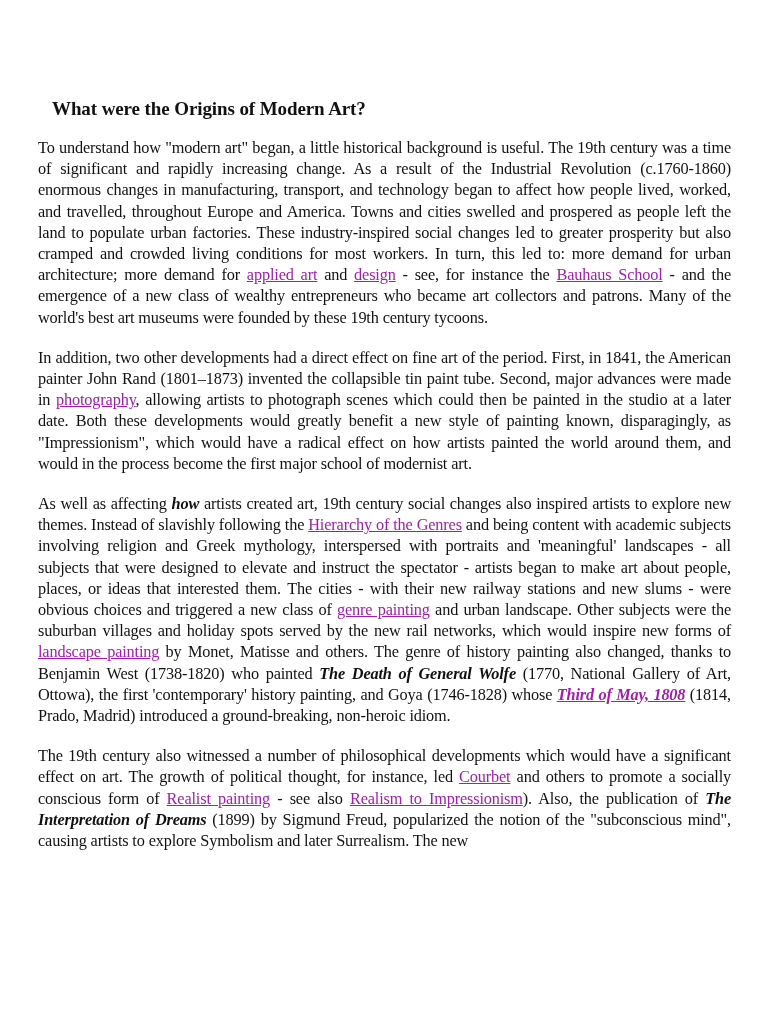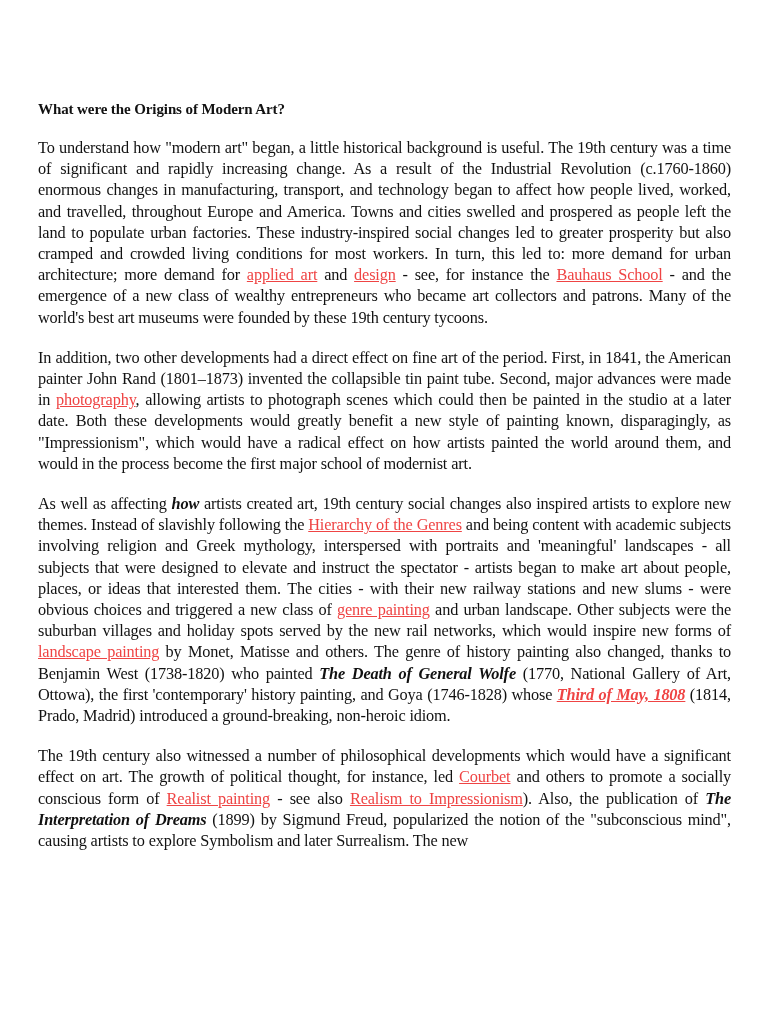--- a/index.html
+++ b/index.html
@@ -15,35 +15,35 @@
     font-family: "Liberation Serif", "DejaVu Serif", serif;
     color: #111111;
   }
   .page {
     position: absolute;
     left: 38px;
     top: 98px;
     width: 693px;
   }
   h1 {
-    font-size: 15px;
+    font-size: 19px;
     font-weight: bold;
-    margin: 0 0 17px 0;
+    margin: 0 0 17px 14px;
     line-height: 22px;
     letter-spacing: -0.1px;
   }
   p {
     font-size: 16.3px;
     line-height: 21.2px;
     margin: 0 0 19px 0;
     text-align: justify;
     letter-spacing: -0.15px;
   }
   a {
-    color: #ef4444;
+    color: #a21caf;
     text-decoration: underline;
   }
   em { font-style: italic; font-weight: bold; }
 </style>
 </head>
 <body>
 
 <div class="page">
   <h1>What were the Origins of Modern Art?</h1>
 

